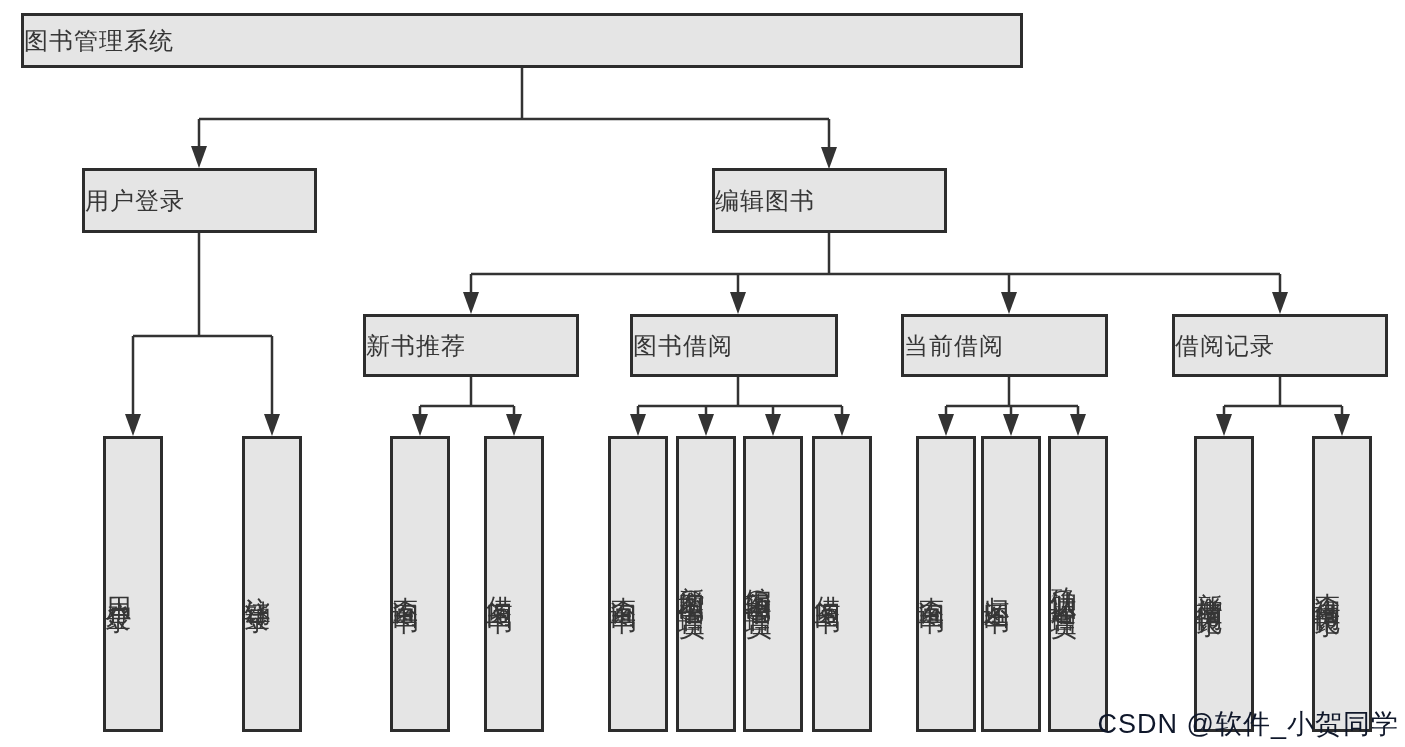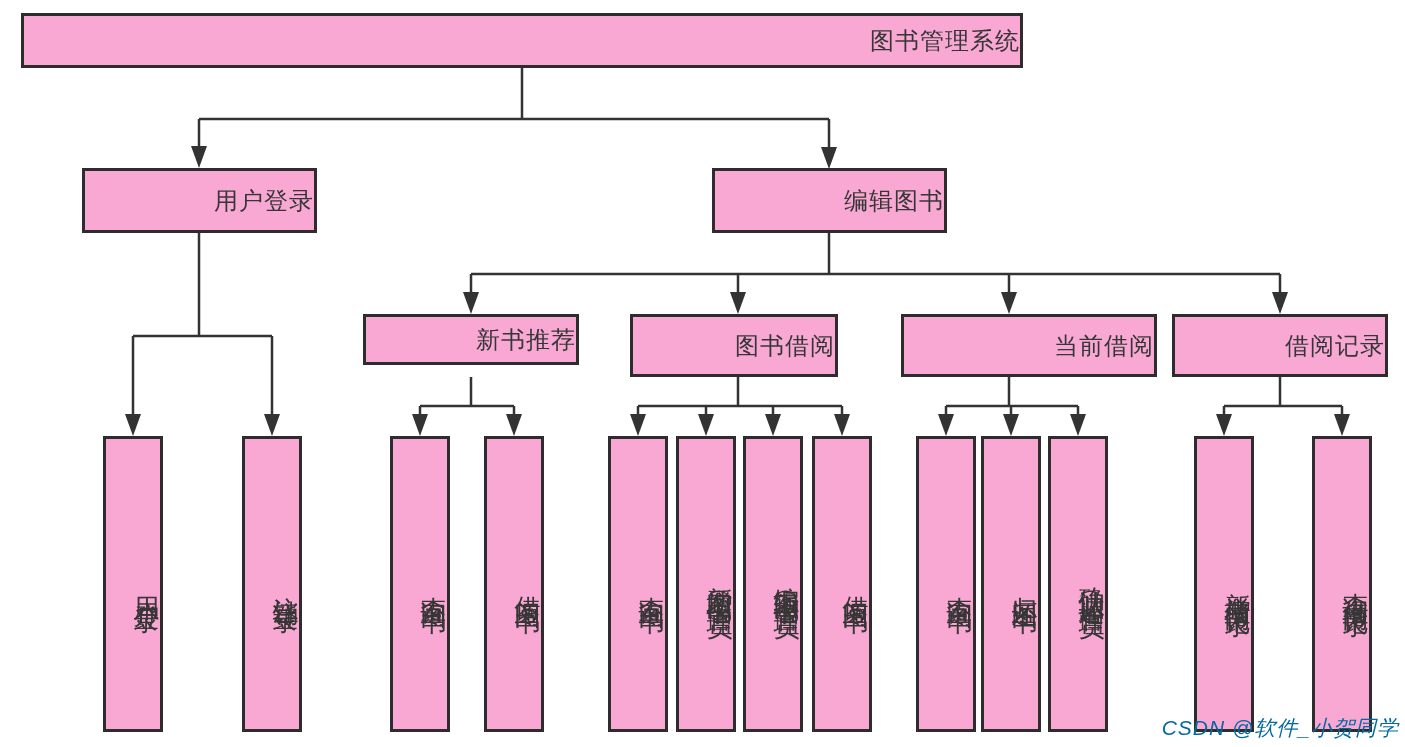--- a/index.html
+++ b/index.html
@@ -1,23 +1,23 @@
 <!DOCTYPE html>
 <html><head>
 <meta charset="utf-8">
 <style>
   html,body{margin:0;padding:0;background:#ffffff;}
   body{width:1405px;height:747px;overflow:hidden;font-family:"Liberation Sans",sans-serif;color:#363636;}
   .stage{position:relative;width:1405px;height:747px;background:#ffffff;}
   .connectors{position:absolute;left:0;top:0;pointer-events:none;}
-  .box{position:absolute;box-sizing:border-box;border:3px solid #2d2d2d;background:#f9a8d4;
-       display:flex;align-items:center;justify-content:flex-end;text-align:center;}
+  .box{position:absolute;box-sizing:border-box;border:3px solid #2d2d2d;background:#e5e5e5;
+       display:flex;align-items:center;justify-content:flex-start;text-align:center;}
   .hlabel{font-size:24px;letter-spacing:1px;color:#363636;white-space:nowrap;}
   .vlabel{writing-mode:vertical-rl;text-orientation:mixed;font-size:26px;letter-spacing:4px;color:#363636;line-height:1;}
-  .watermark{position:absolute;right:6px;bottom:5px;font-size:21px;color:#0369a1;letter-spacing:1px;white-space:nowrap;font-style:italic;}
+  .watermark{position:absolute;right:6px;bottom:5px;font-size:27px;color:#0f172a;letter-spacing:1px;white-space:nowrap;}
 </style>
 </head>
 <body>
 
 <div class="stage">
 
   <svg class="connectors" width="1405" height="747" viewBox="0 0 1405 747">
     <g stroke="#333333" stroke-width="2.5" fill="none">
 
       <path d="M522 68 V119"></path>
@@ -87,27 +87,27 @@
     <span class="hlabel">图书管理系统</span>
   </div>
 
   <div class="box" style="left:82px;top:168px;width:235px;height:65px;">
     <span class="hlabel">用户登录</span>
   </div>
   <div class="box" style="left:712px;top:168px;width:235px;height:65px;">
     <span class="hlabel">编辑图书</span>
   </div>
 
-  <div class="box" style="left:363px;top:314px;width:216px;height:51px;">
+  <div class="box" style="left:363px;top:314px;width:216px;height:63px;">
     <span class="hlabel">新书推荐</span>
   </div>
   <div class="box" style="left:630px;top:314px;width:208px;height:63px;">
     <span class="hlabel">图书借阅</span>
   </div>
-  <div class="box" style="left:901px;top:314px;width:256px;height:63px;">
+  <div class="box" style="left:901px;top:314px;width:207px;height:63px;">
     <span class="hlabel">当前借阅</span>
   </div>
   <div class="box" style="left:1172px;top:314px;width:216px;height:63px;">
     <span class="hlabel">借阅记录</span>
   </div>
 
   <div class="box" style="left:103px;top:436px;width:60px;height:296px;">
     <span class="vlabel">用户登录</span>
   </div>
   <div class="box" style="left:242px;top:436px;width:60px;height:296px;">

